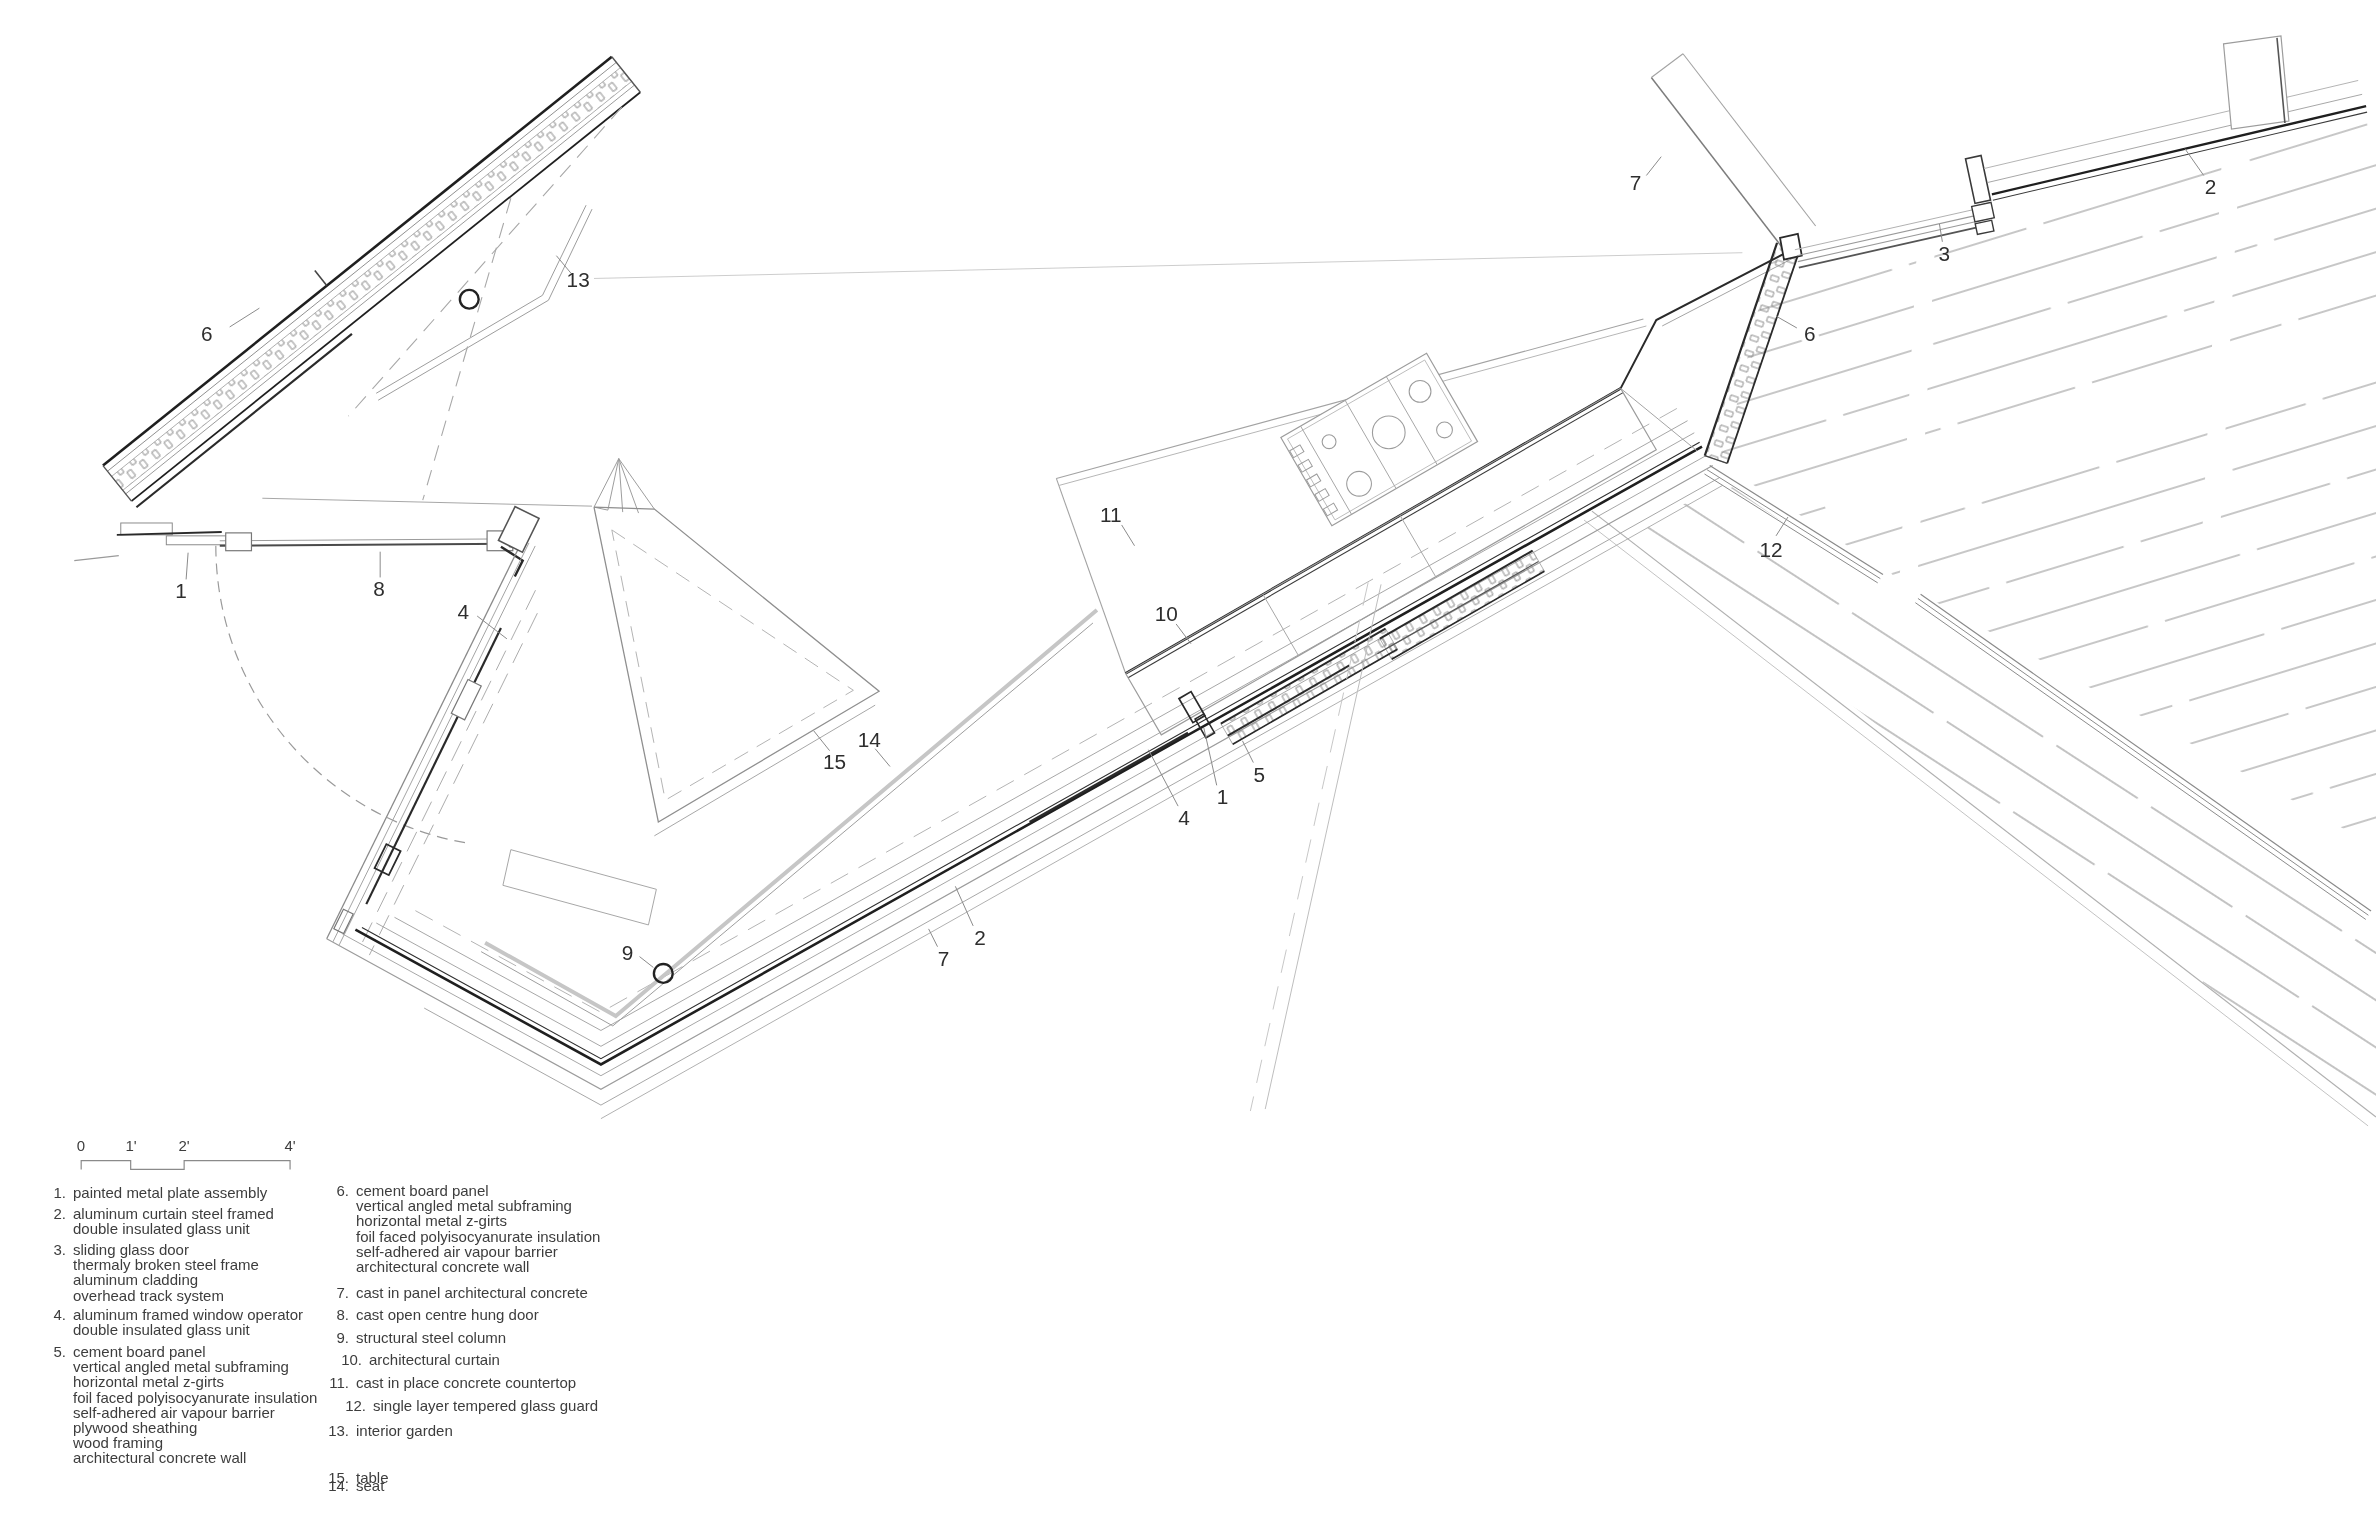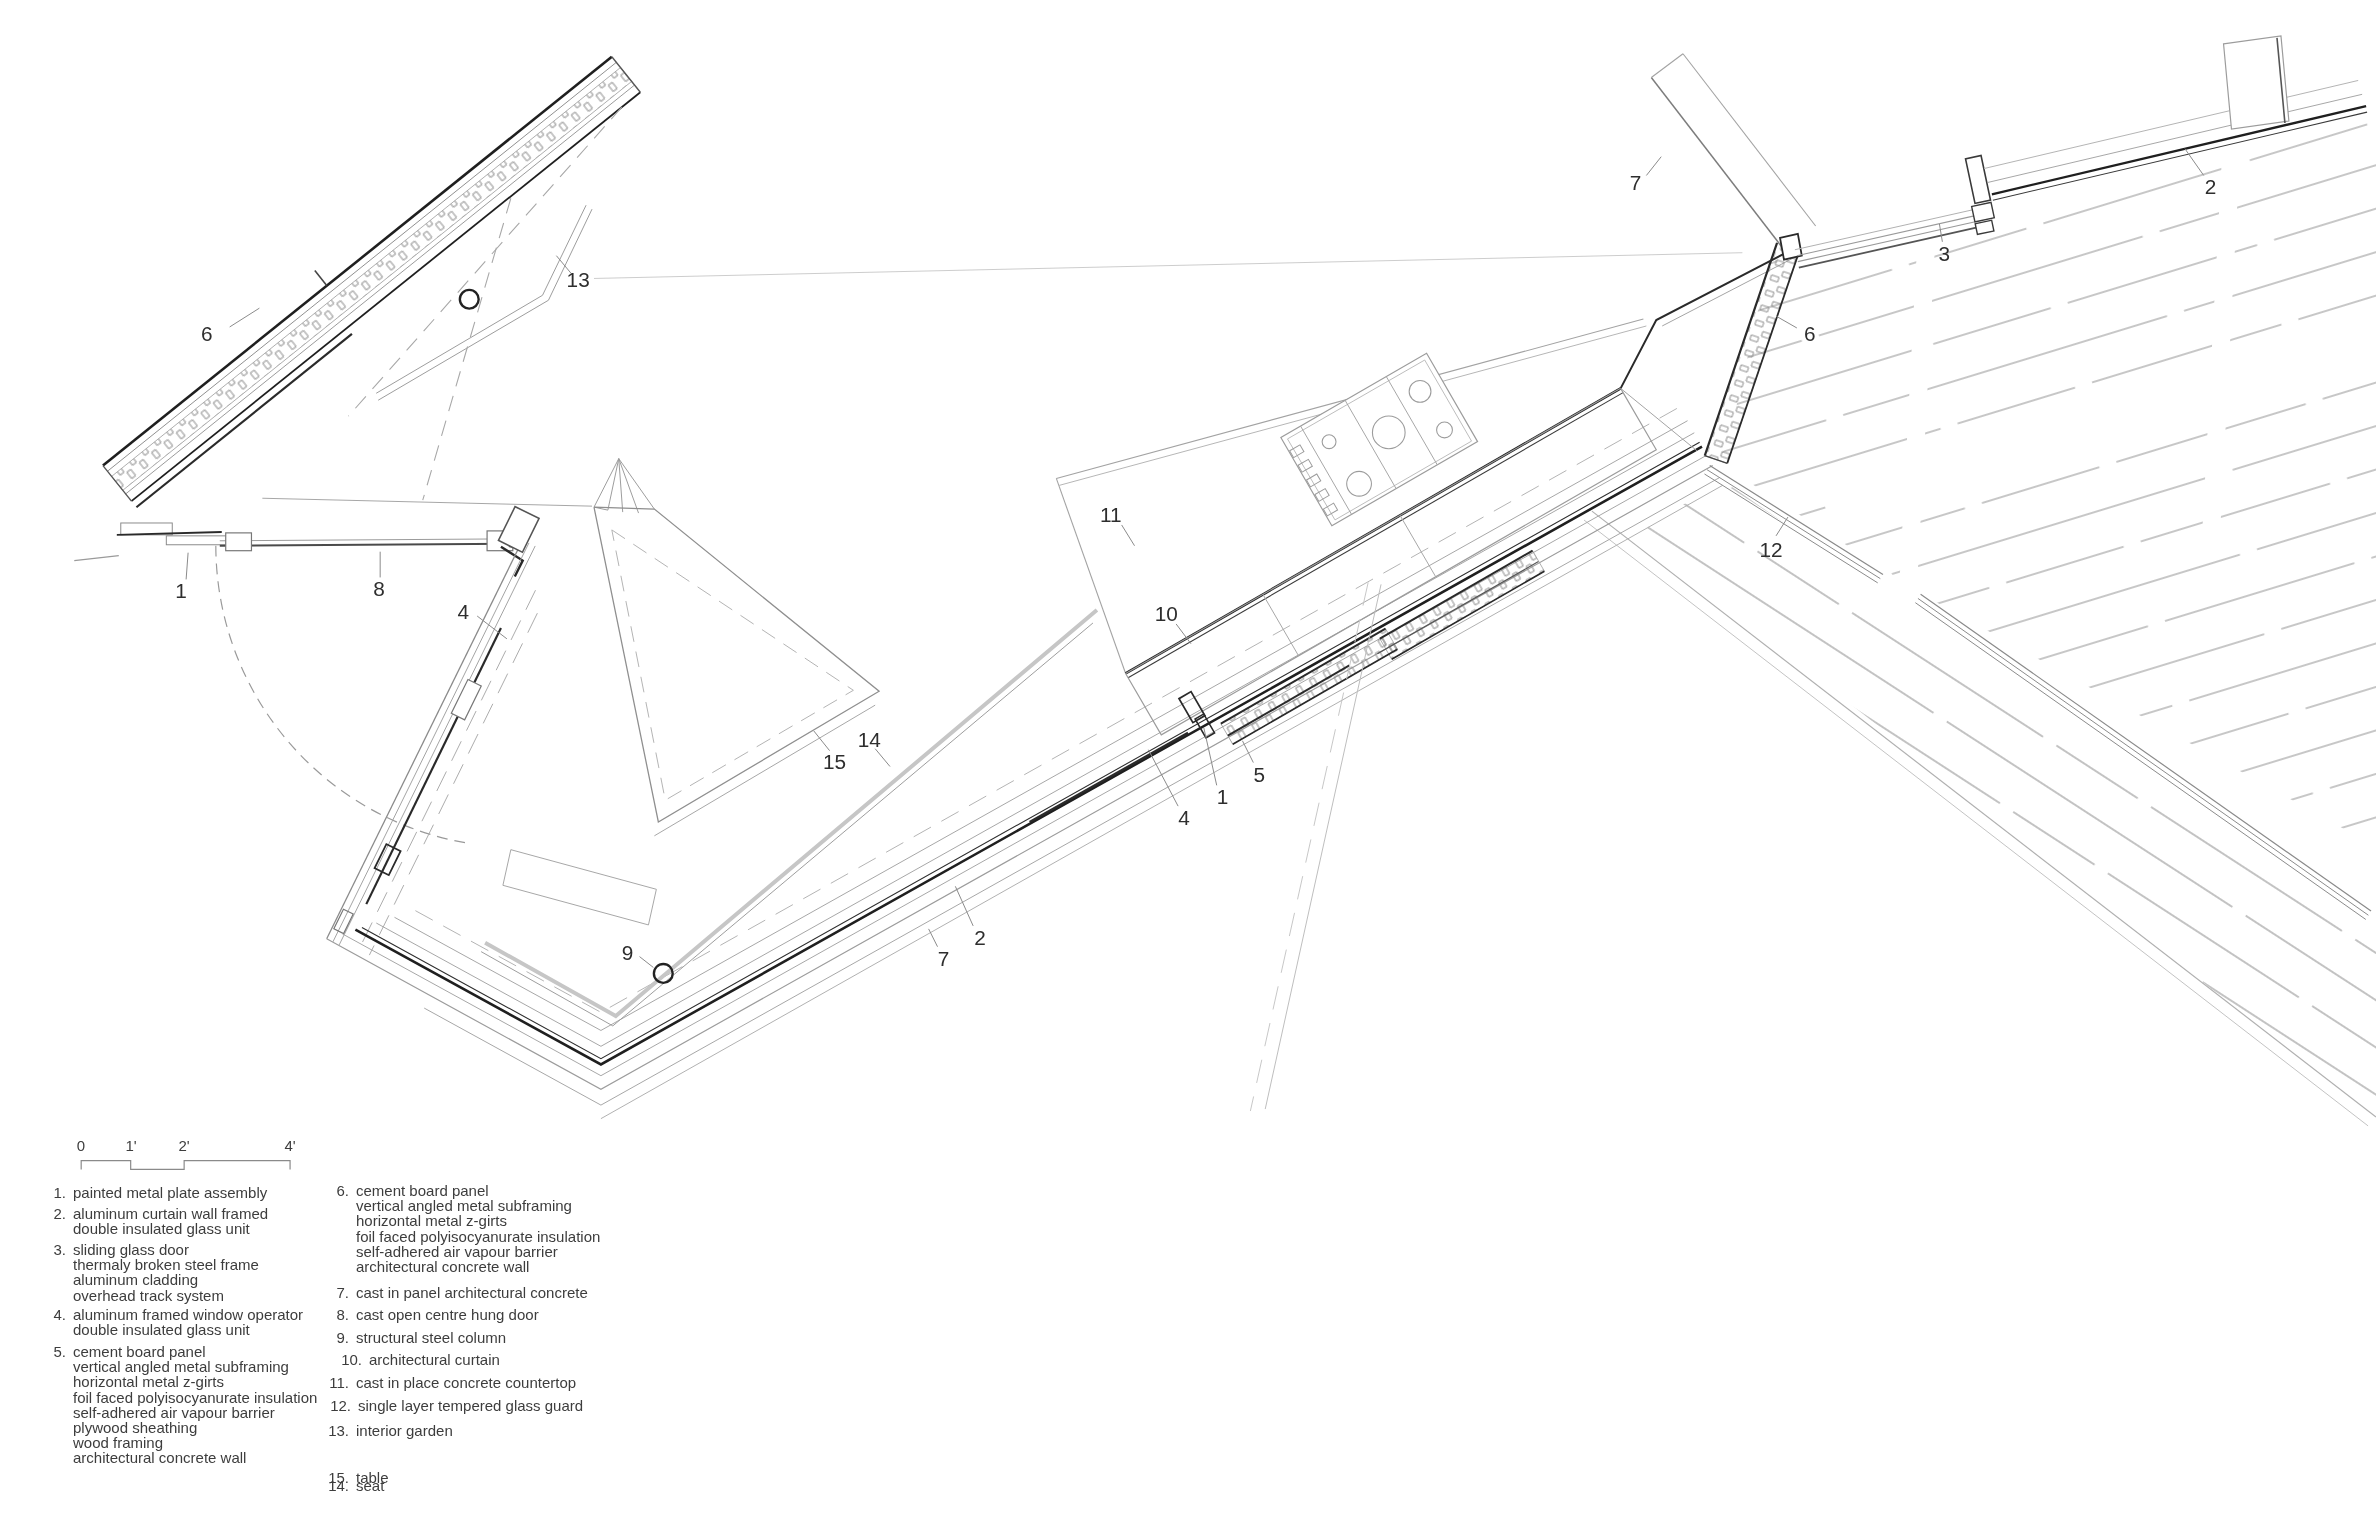--- a/index.html
+++ b/index.html
@@ -293,21 +293,21 @@
 </div>
 
 <div class="legend" style="left:0;top:0;width:2376px;height:1538px;pointer-events:none;">
 
   <div class="lg-item" style="left:40px;top:1185px">
     <span class="lg-num">1.</span>
     <span class="lg-text">painted metal plate assembly</span>
   </div>
   <div class="lg-item" style="left:40px;top:1206px">
     <span class="lg-num">2.</span>
-    <span class="lg-text">aluminum curtain wall framed
+    <span class="lg-text">aluminum curtain steel framed
 double insulated glass unit</span>
   </div>
   <div class="lg-item" style="left:40px;top:1242px">
     <span class="lg-num">3.</span>
     <span class="lg-text">sliding glass door
 thermaly broken steel frame
 aluminum cladding
 overhead track system</span>
   </div>
   <div class="lg-item" style="left:40px;top:1307px">
@@ -349,21 +349,21 @@
     <span class="lg-text">structural steel column</span>
   </div>
   <div class="lg-item" style="left:332px;top:1352px">
     <span class="lg-num wide">10.</span>
     <span class="lg-text">architectural curtain</span>
   </div>
   <div class="lg-item" style="left:319px;top:1375px">
     <span class="lg-num wide">11.</span>
     <span class="lg-text">cast in place concrete countertop</span>
   </div>
-  <div class="lg-item" style="left:321px;top:1398px">
+  <div class="lg-item" style="left:336px;top:1398px">
     <span class="lg-num wide">12.</span>
     <span class="lg-text">single layer tempered glass guard</span>
   </div>
   <div class="lg-item" style="left:319px;top:1423px">
     <span class="lg-num wide">13.</span>
     <span class="lg-text">interior garden</span>
   </div>
   <div class="lg-item" style="left:319px;top:1478px">
     <span class="lg-num wide">14.</span>
     <span class="lg-text">seat</span>

